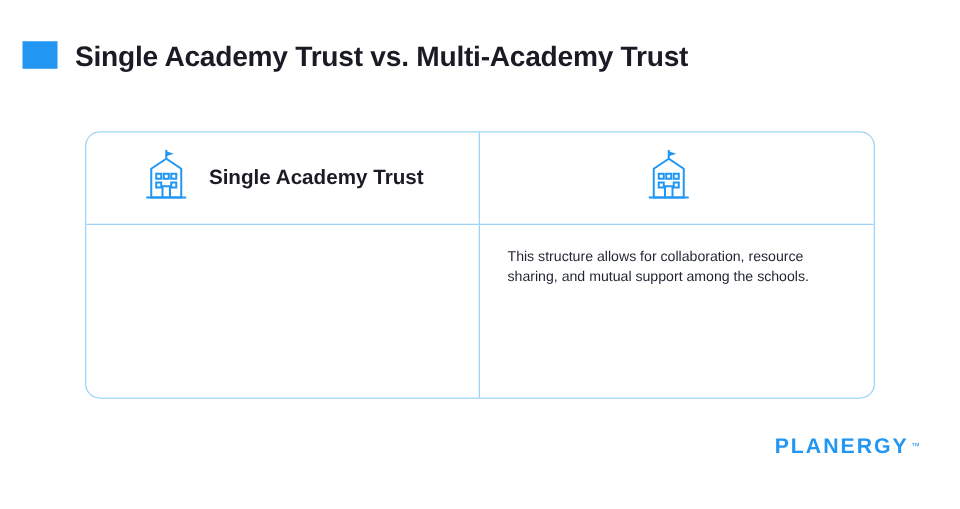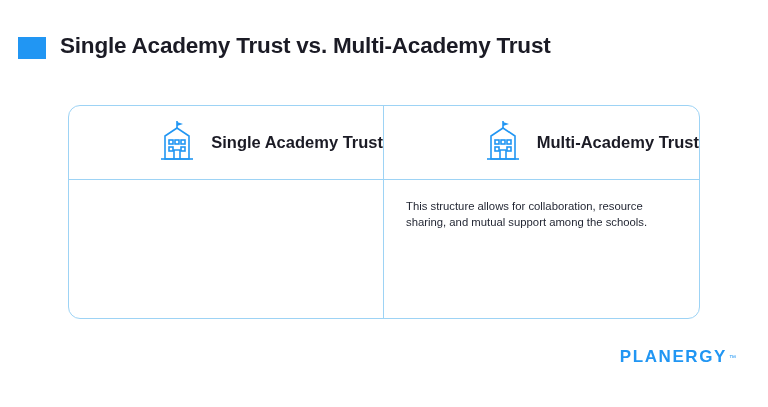--- a/index.html
+++ b/index.html
@@ -20,21 +20,21 @@
     background: #ffffff;
     box-sizing: border-box;
   }
 
   
   .title-row {
     position: absolute;
     left: 18px;
     top: 33px;
     display: flex;
-    align-items: flex-end;
+    align-items: flex-start;
   }
   .title-bar {
     width: 28px;
     height: 22px;
     background: #2196f3;
     margin-right: 14px;
     flex: 0 0 auto;
   }
   .title-text {
     font-size: 22.5px;
@@ -65,21 +65,21 @@
   }
   .col-left {
     border-right: 1px solid #9dd3f5;
   }
   .col-head {
     height: 74px;
     flex: 0 0 74px;
     border-bottom: 1px solid #9dd3f5;
     display: flex;
     align-items: center;
-    justify-content: flex-end;
+    justify-content: center;
     box-sizing: border-box;
   }
   .col-head .icon {
     margin-right: 14px;
     display: block;
     flex: 0 0 auto;
   }
   .col-head .head-label {
     font-size: 16.5px;
     font-weight: bold;
@@ -164,21 +164,20 @@
             <path d="M20 9 L8 17 L8 40 L32 40 L32 17 Z"></path>
             <rect x="12" y="21" width="4" height="4"></rect>
             <rect x="18" y="21" width="4" height="4"></rect>
             <rect x="24" y="21" width="4" height="4"></rect>
             <rect x="12" y="28" width="4" height="4"></rect>
             <rect x="24" y="28" width="4" height="4"></rect>
             <path d="M17 40 L17 31 L23 31 L23 40"></path>
             <line x1="4" y1="40" x2="36" y2="40"></line>
           </svg>
         </span>
-        <span class="head-label">Multi-Academy Trust</span>
       </div>
       <div class="col-body">
         <p class="para">This structure allows for collaboration, resource sharing, and mutual support among the schools.</p>
       </div>
     </div>
 
   </div>
 
   <div class="logo">
     <span class="logo-text">PLANERGY</span>

